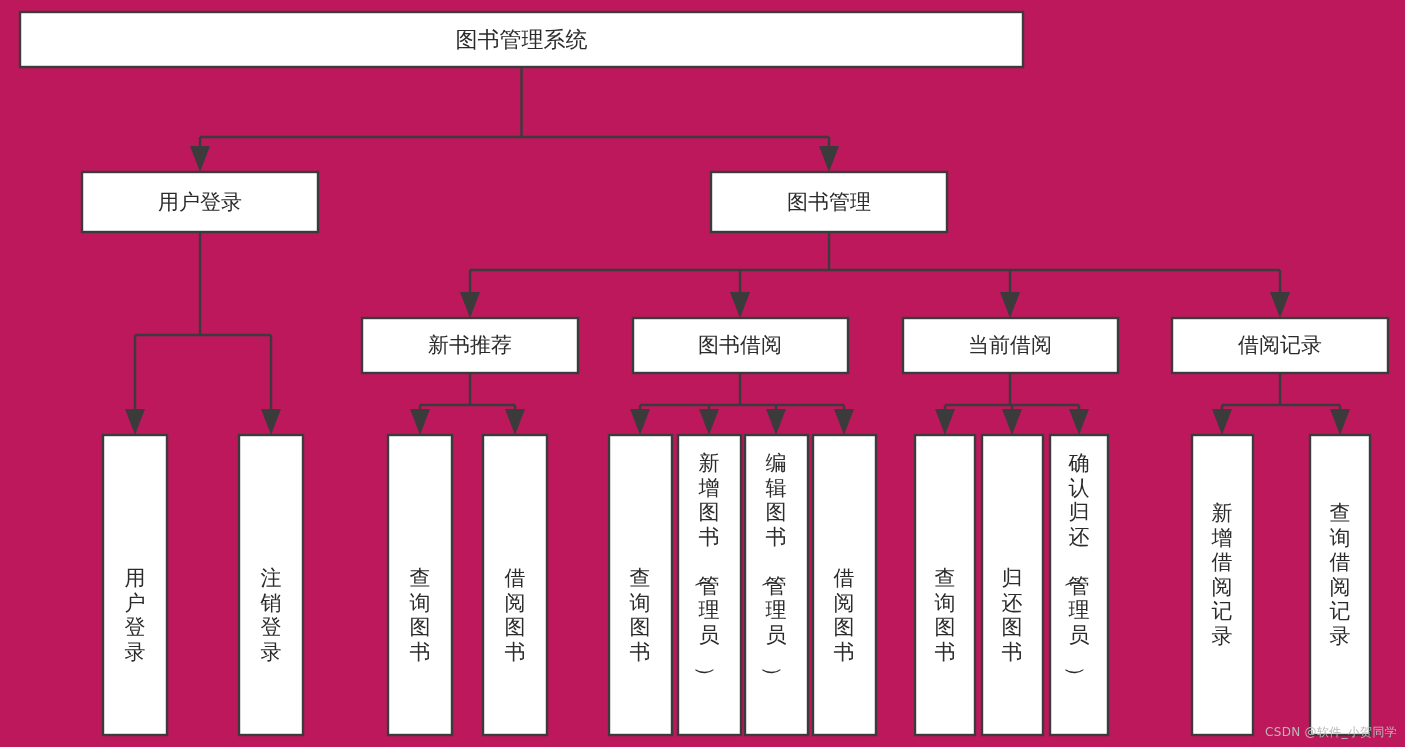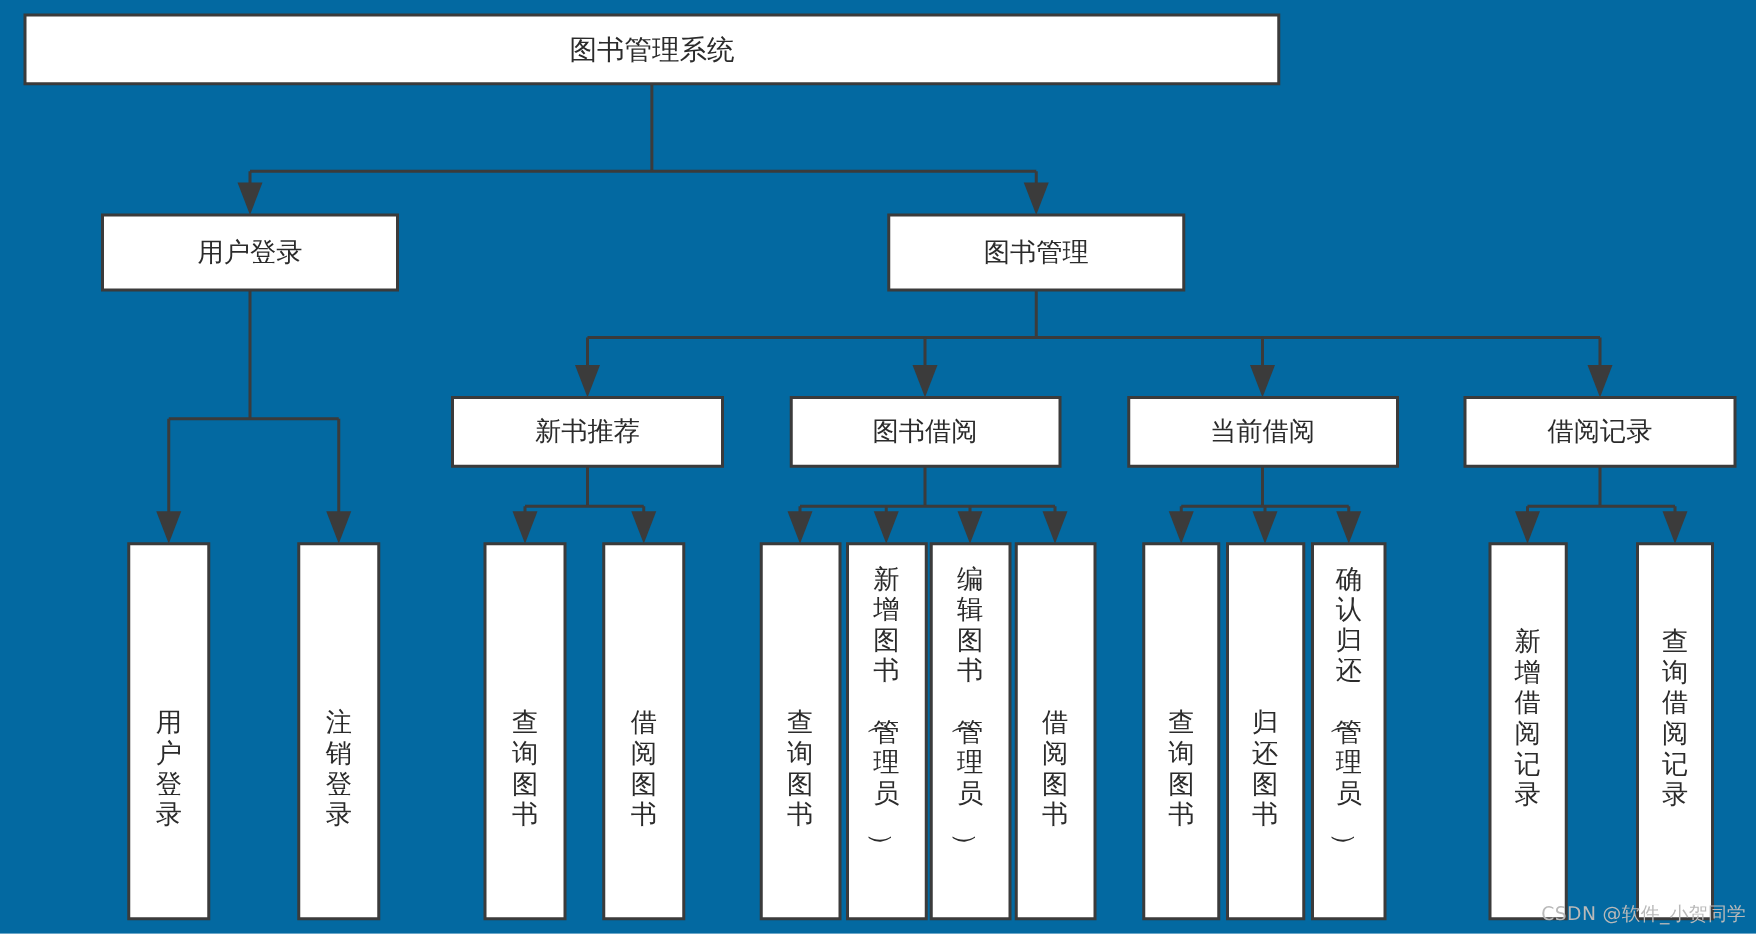--- a/index.html
+++ b/index.html
@@ -8,21 +8,21 @@
     padding: 0;
     background: #ffffff;
   }
   body {
     font-family: "DejaVu Sans", "Liberation Sans", sans-serif;
   }
   #diagram-root {
     position: relative;
     width: 1405px;
     height: 747px;
-    background: #0369a1;
+    background: #be185d;
     overflow: hidden;
   }
   svg.diagram-canvas {
     position: absolute;
     left: 0;
     top: 0;
     width: 1405px;
     height: 747px;
     display: block;
   }
@@ -55,21 +55,21 @@
     fill: #2b2b2b;
     font-family: "DejaVu Sans", "Liberation Sans", sans-serif;
     font-size: 21px;
     text-anchor: middle;
   }
   .watermark {
     position: absolute;
     right: 8px;
     bottom: 6px;
     font-family: "DejaVu Sans", "Liberation Sans", sans-serif;
-    font-size: 15px;
+    font-size: 12px;
     color: #b9b9b9;
     white-space: nowrap;
     letter-spacing: 0.3px;
   }
 </style>
 </head>
 <body>
 
 <div id="diagram-root">
 

